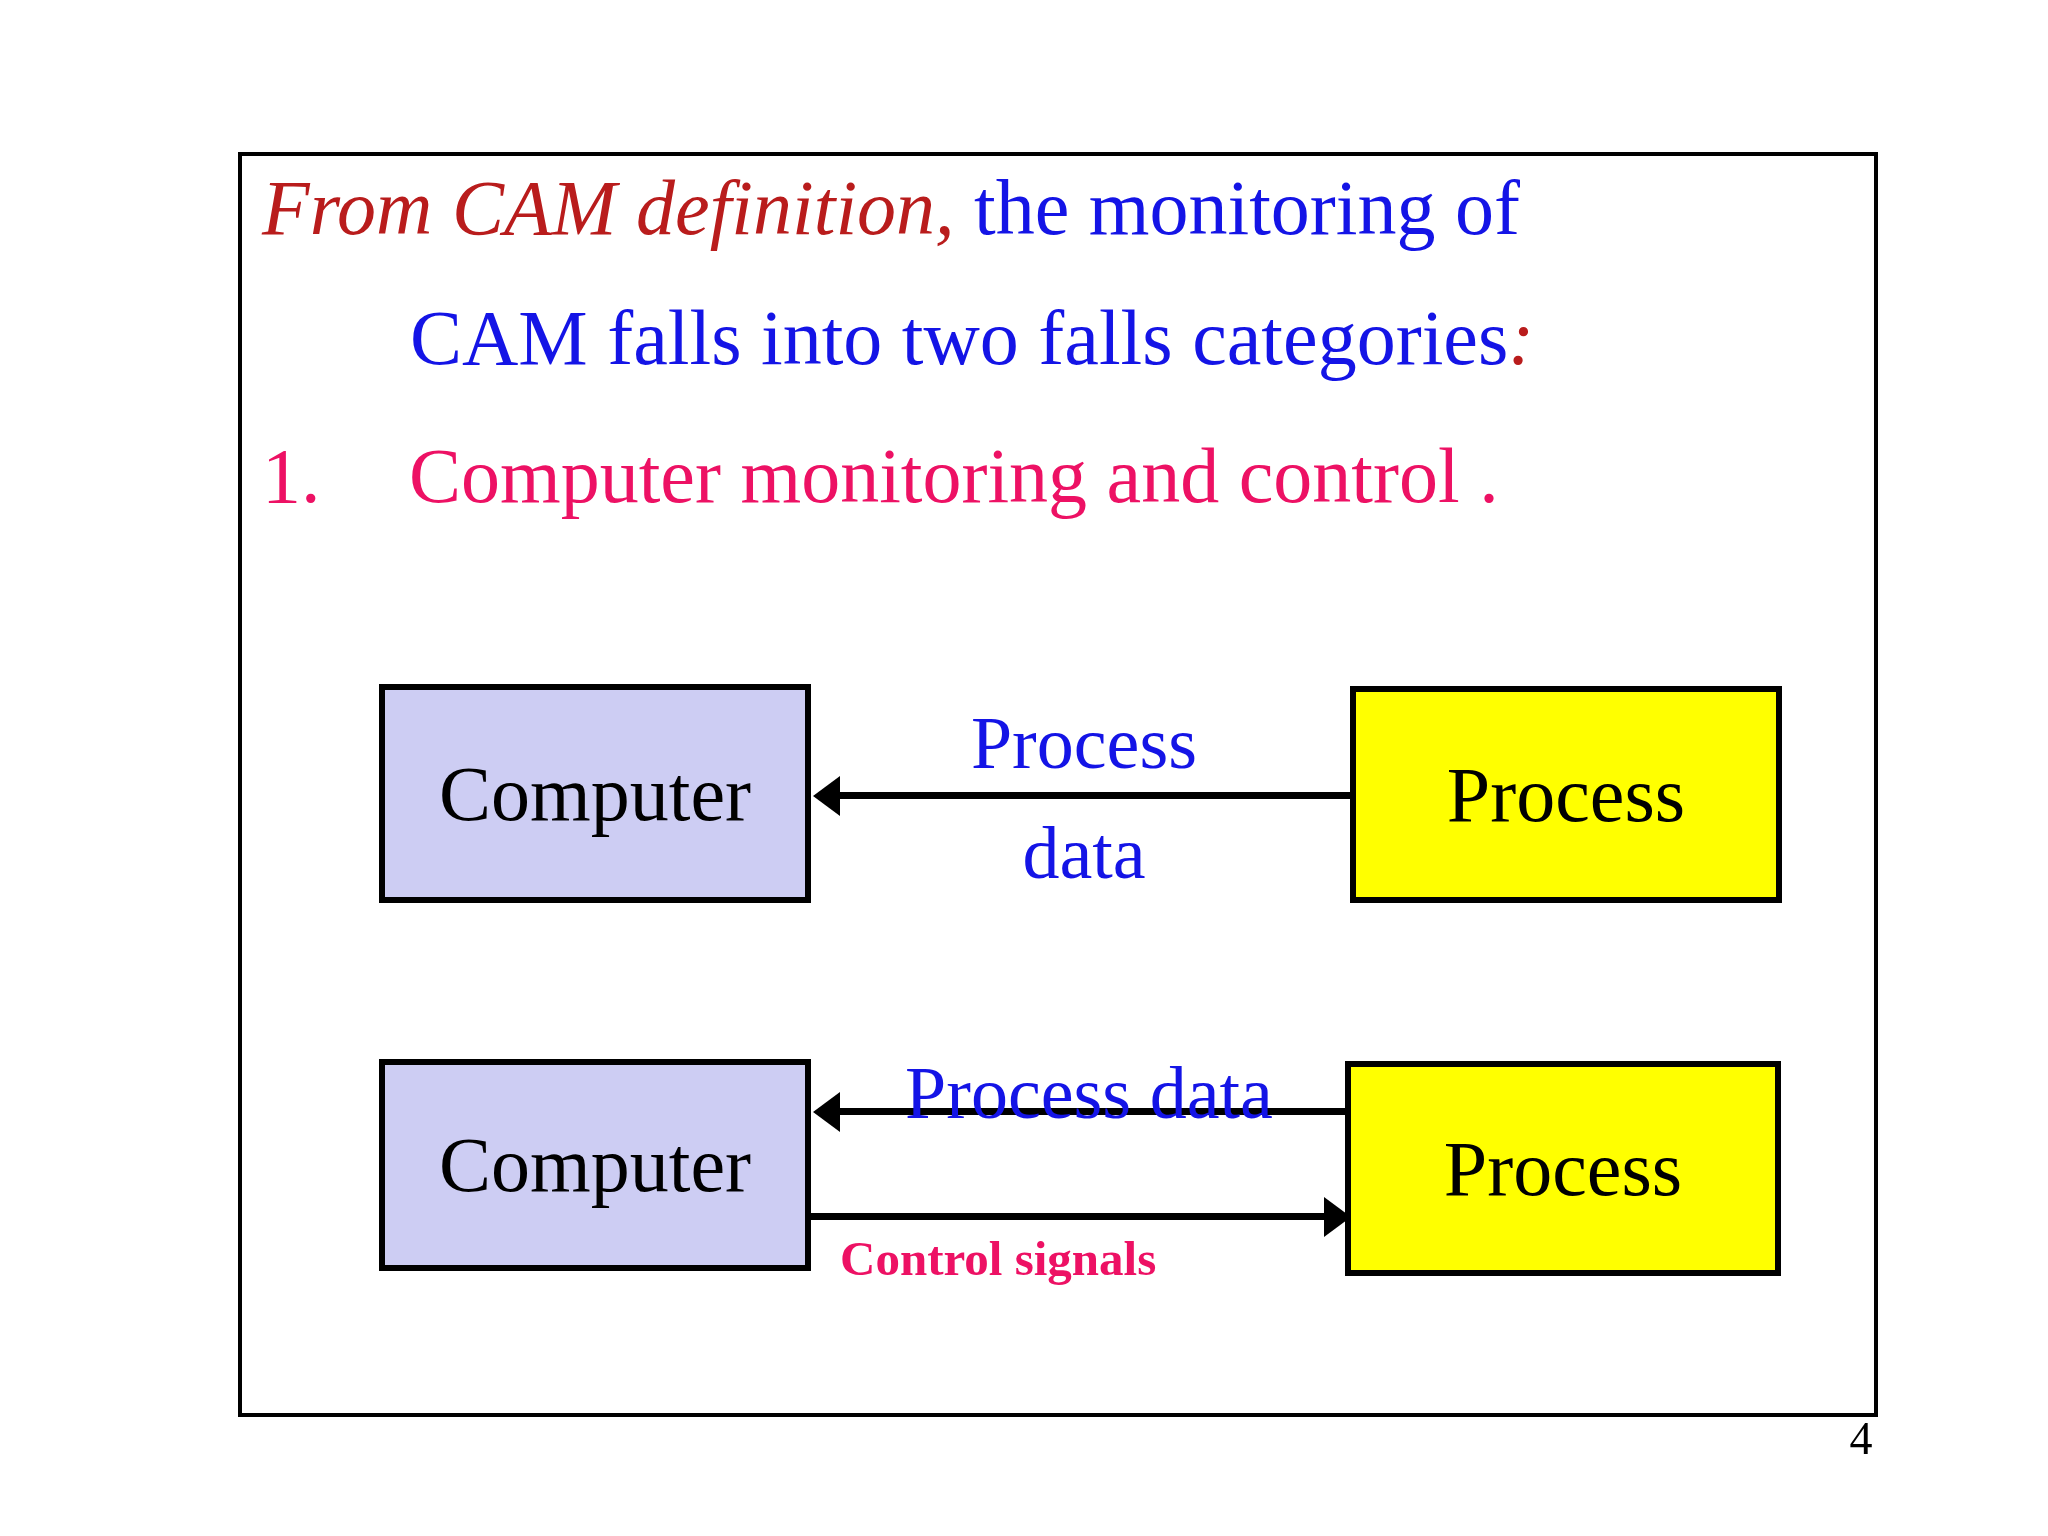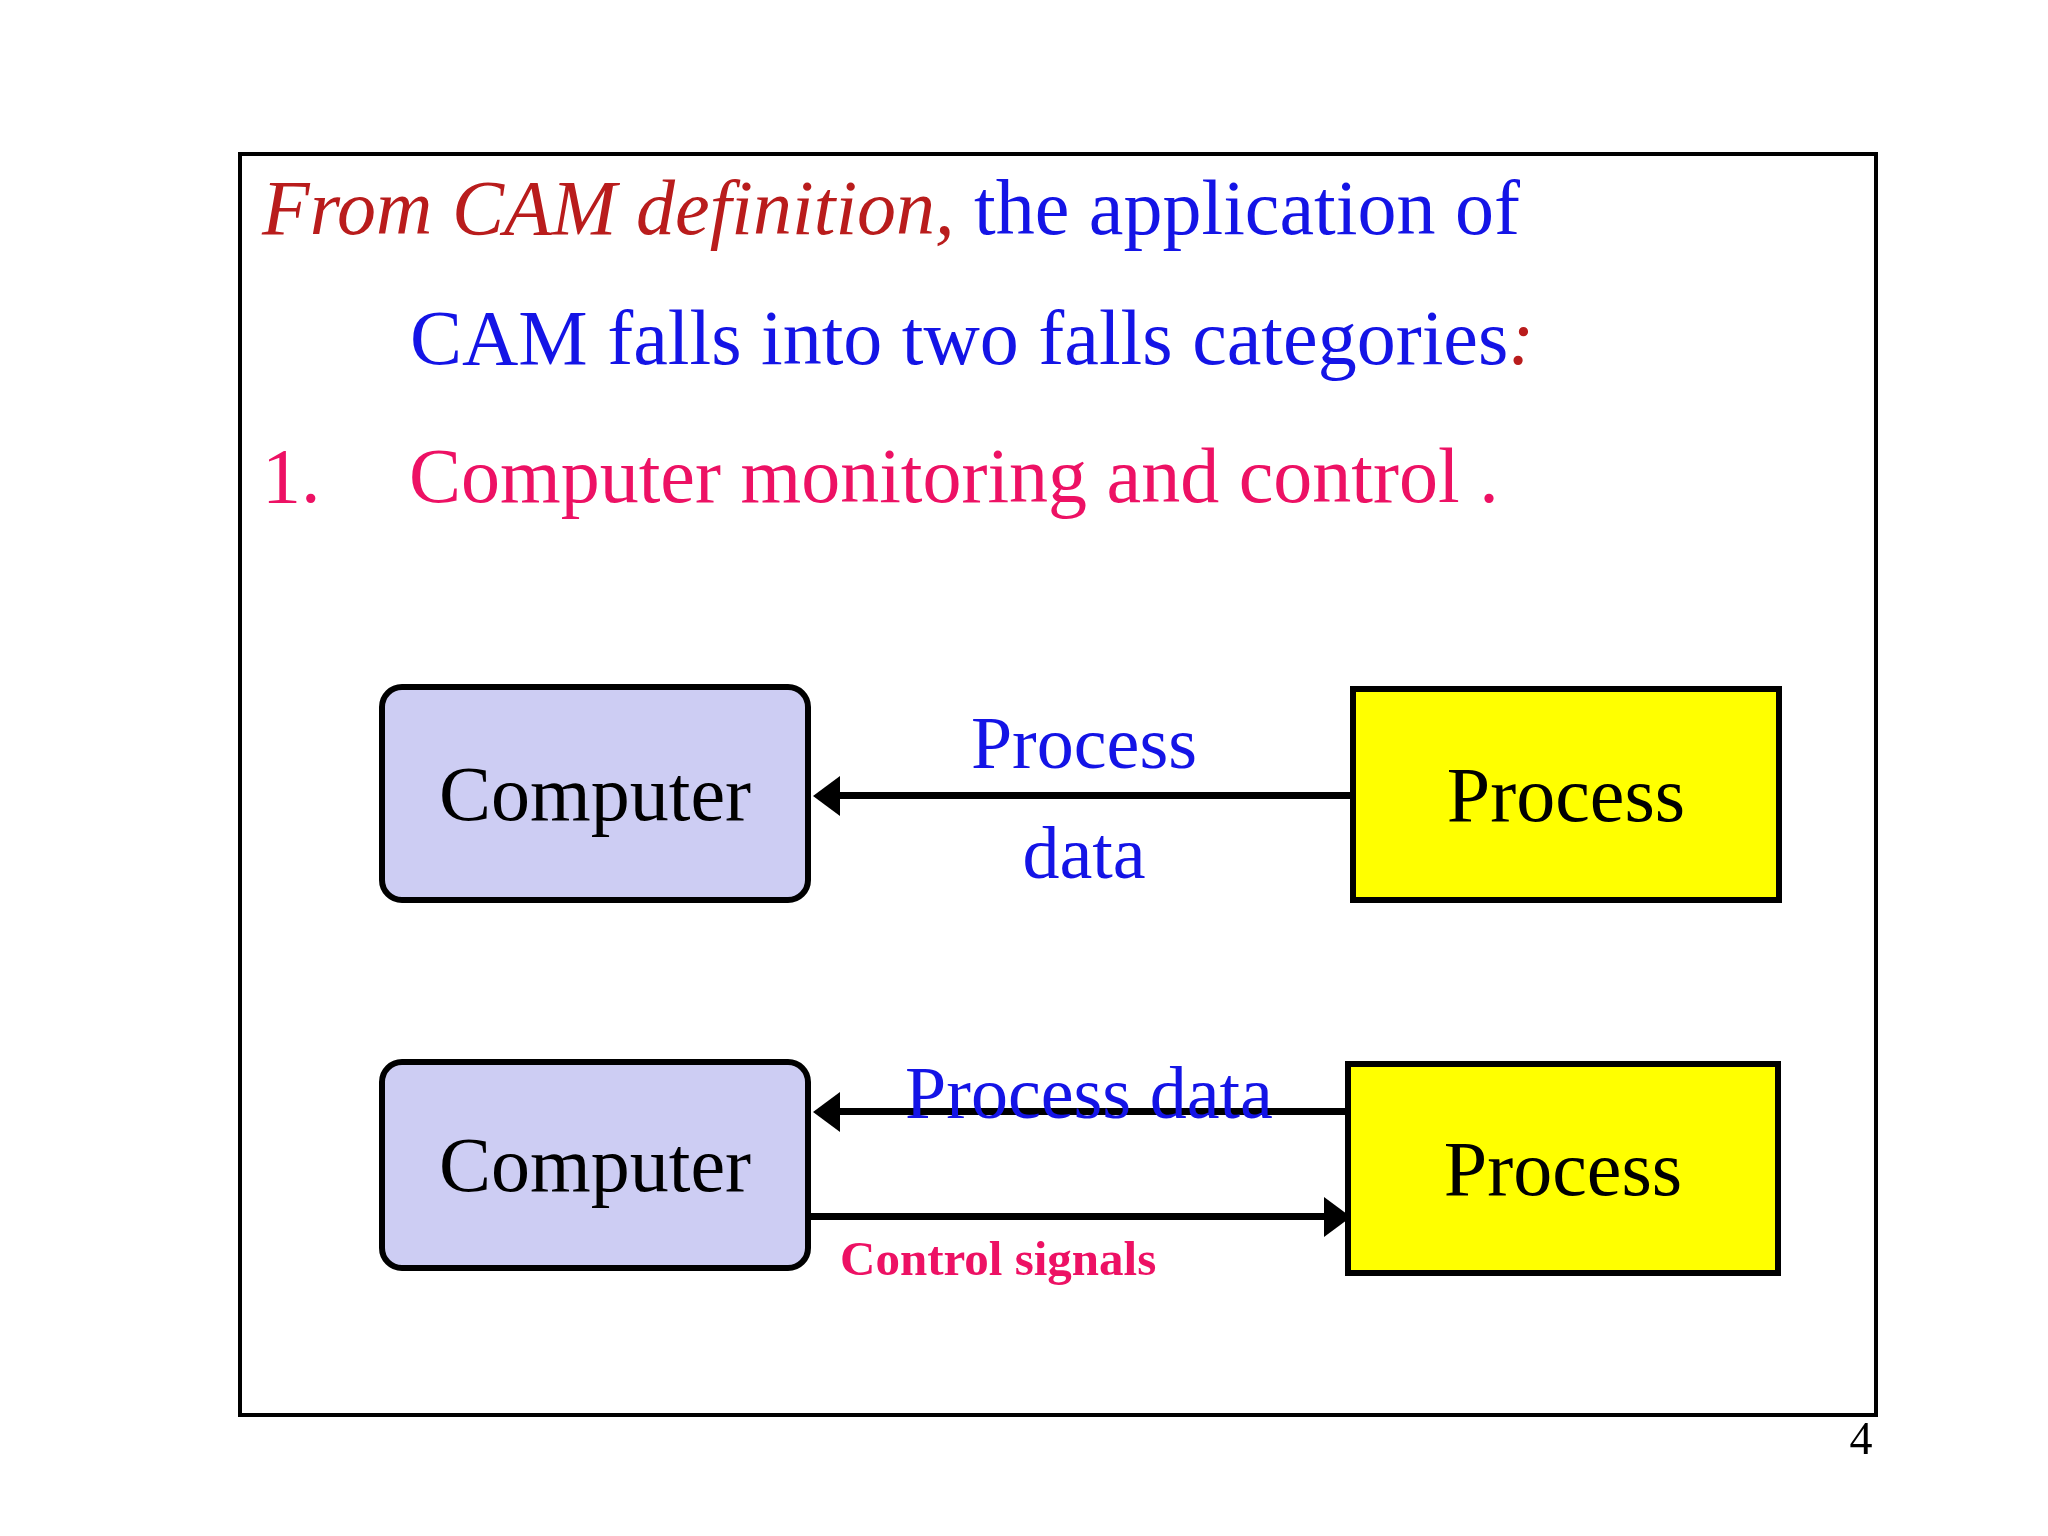--- a/index.html
+++ b/index.html
@@ -42,21 +42,21 @@
     position: absolute;
     border: 6px solid #000;
     box-sizing: border-box;
     display: flex;
     align-items: center;
     justify-content: center;
     font-size: 78px;
     color: #000;
     z-index: 2;
   }
-  .computer-box { background: var(--lavender); border-radius: 23px; }
+  .computer-box { background: var(--lavender); }
   .process-box { background: var(--yellow); }
   .computer1 { left: 137px; top: 528px; width: 432px; height: 219px; }
   .process1  { left: 1108px; top: 530px; width: 432px; height: 217px; }
   .computer2 { left: 137px; top: 903px; width: 432px; height: 212px; }
   .process2  { left: 1103px; top: 905px; width: 436px; height: 215px; }
   .hline {
     position: absolute;
     height: 7px;
     background: #000;
     z-index: 3;
@@ -110,21 +110,21 @@
     text-align: center;
     font-size: 46px;
     color: #000;
   }
 </style>
 </head>
 <body>
 
 <div class="frame">
 
-  <div class="title-line line1"><span class="t-black">From CAM definition, </span><span class="t-blue">the application of</span></div>
+  <div class="title-line line1"><span class="t-black">From CAM definition, </span><span class="t-blue">the monitoring of</span></div>
 
   <div class="title-line line2"><span class="t-blue">CAM falls into two falls categories</span><span class="t-black">:</span></div>
 
   <div class="item1"><span class="num">1.</span><span class="txt">Computer monitoring and control .</span></div>
 
   <div class="box computer-box computer1">
       <span>Computer</span>
     </div>
   <div class="box process-box process1">
       <span>Process</span>

